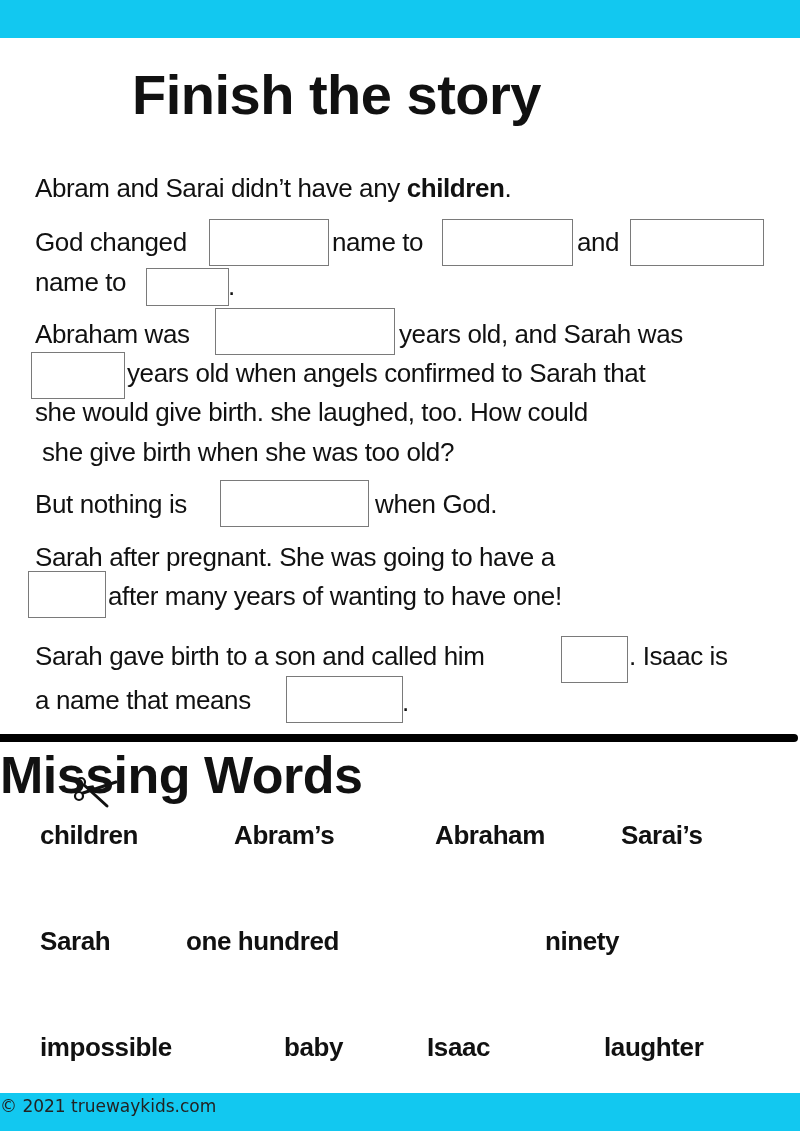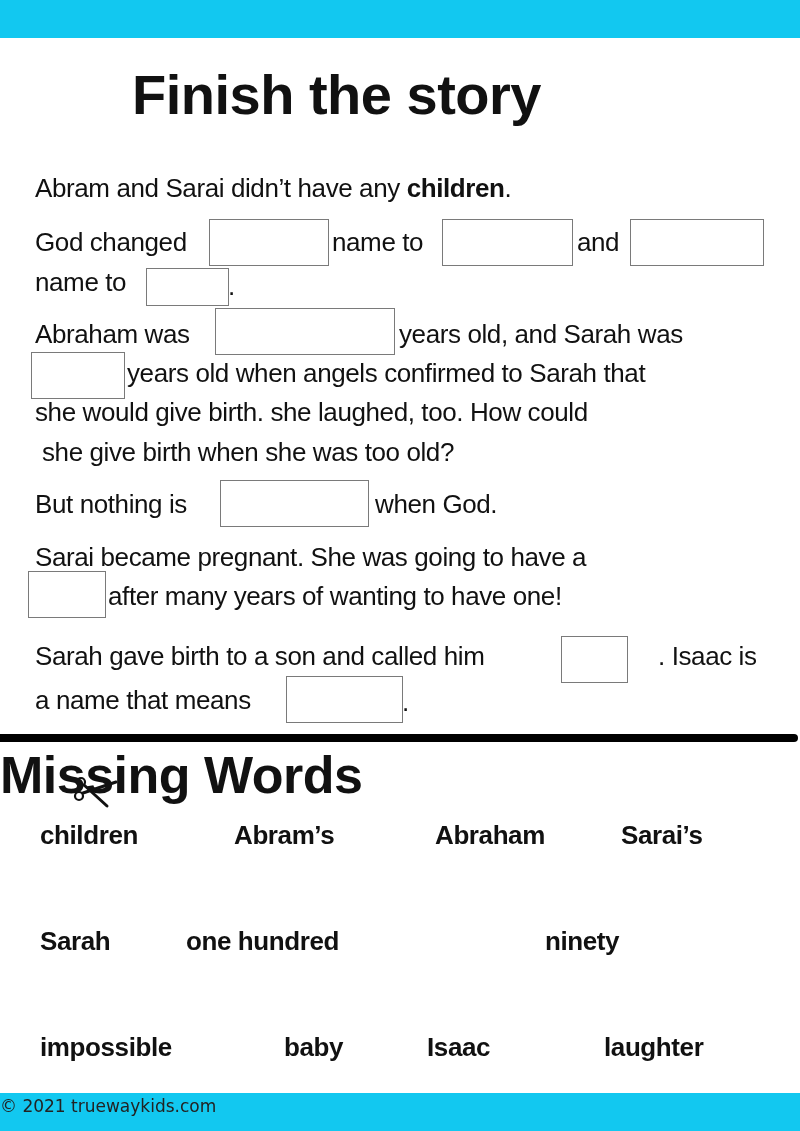--- a/index.html
+++ b/index.html
@@ -67,27 +67,27 @@
 <div class="line" style="left:399px; top:318px;">years old, and Sarah was</div>
 <div class="blank" style="left:31px; top:352px; width:94px; height:47px;"></div>
 <div class="line" style="left:127px; top:357px;">years old when angels confirmed to Sarah that</div>
 <div class="line" style="left:35px; top:396px;">she would give birth. she laughed, too. How could</div>
 <div class="line" style="left:35px; top:436px;margin-left:7px;">she give birth when she was too old?</div>
 
 <div class="line" style="left:35px; top:488px;">But nothing is</div>
 <div class="blank" style="left:220px; top:480px; width:149px; height:47px;"></div>
 <div class="line" style="left:375px; top:488px;">when God.</div>
 
-<div class="line" style="left:35px; top:541px;">Sarai became pregnant. She was going to have a</div>
+<div class="line" style="left:35px; top:541px;">Sarah after pregnant. She was going to have a</div>
 <div class="blank" style="left:28px; top:571px; width:78px; height:47px;"></div>
 <div class="line" style="left:108px; top:580px;">after many years of wanting to have one!</div>
 
 <div class="line" style="left:35px; top:640px;">Sarah gave birth to a son and called him</div>
 <div class="blank" style="left:561px; top:636px; width:67px; height:47px;"></div>
-<div class="line" style="left:629px; top:640px;margin-left:29px;">. Isaac is</div>
+<div class="line" style="left:629px; top:640px;">. Isaac is</div>
 <div class="line" style="left:35px; top:684px;">a name that means</div>
 <div class="blank" style="left:286px; top:676px; width:117px; height:47px;"></div>
 <div class="line" style="left:402px; top:686px;">.</div>
 
 <div class="divider"></div>
 
 <svg class="scissors" viewBox="0 0 50 40">
   <circle cx="9" cy="12" r="4" fill="none" stroke="#111" stroke-width="2.2"></circle>
   <circle cx="7" cy="26" r="4" fill="none" stroke="#111" stroke-width="2.2"></circle>
   <line x1="12" y1="15" x2="35" y2="36" stroke="#111" stroke-width="3" stroke-linecap="round"></line>

